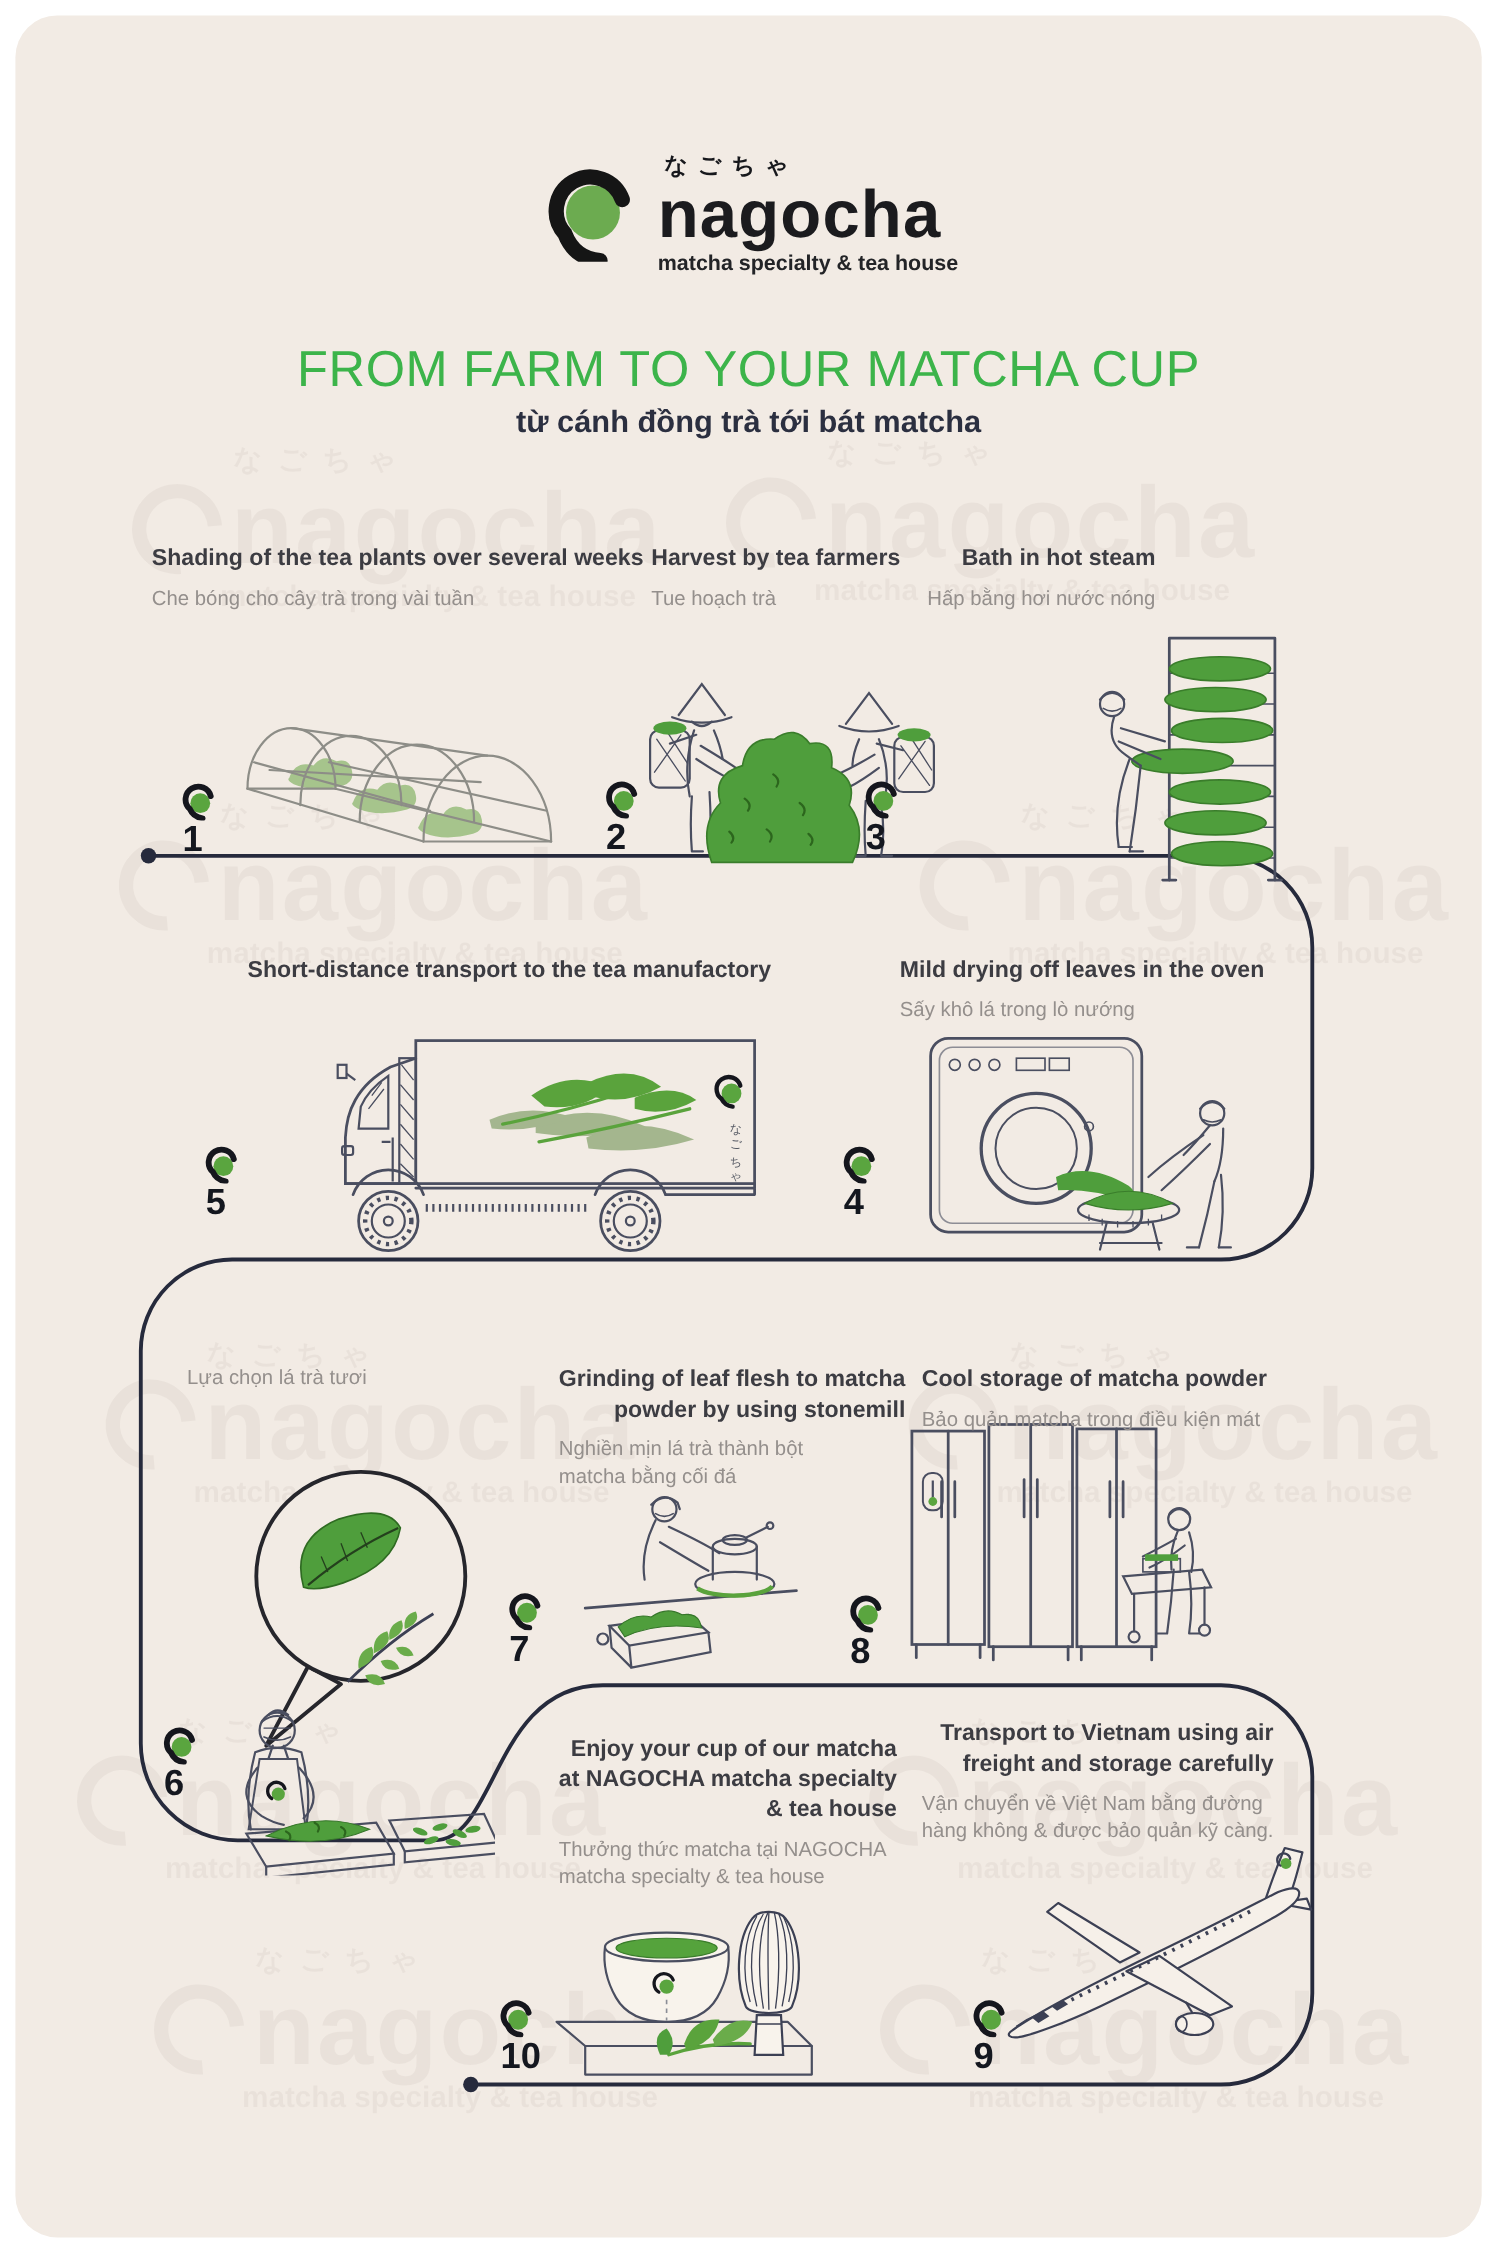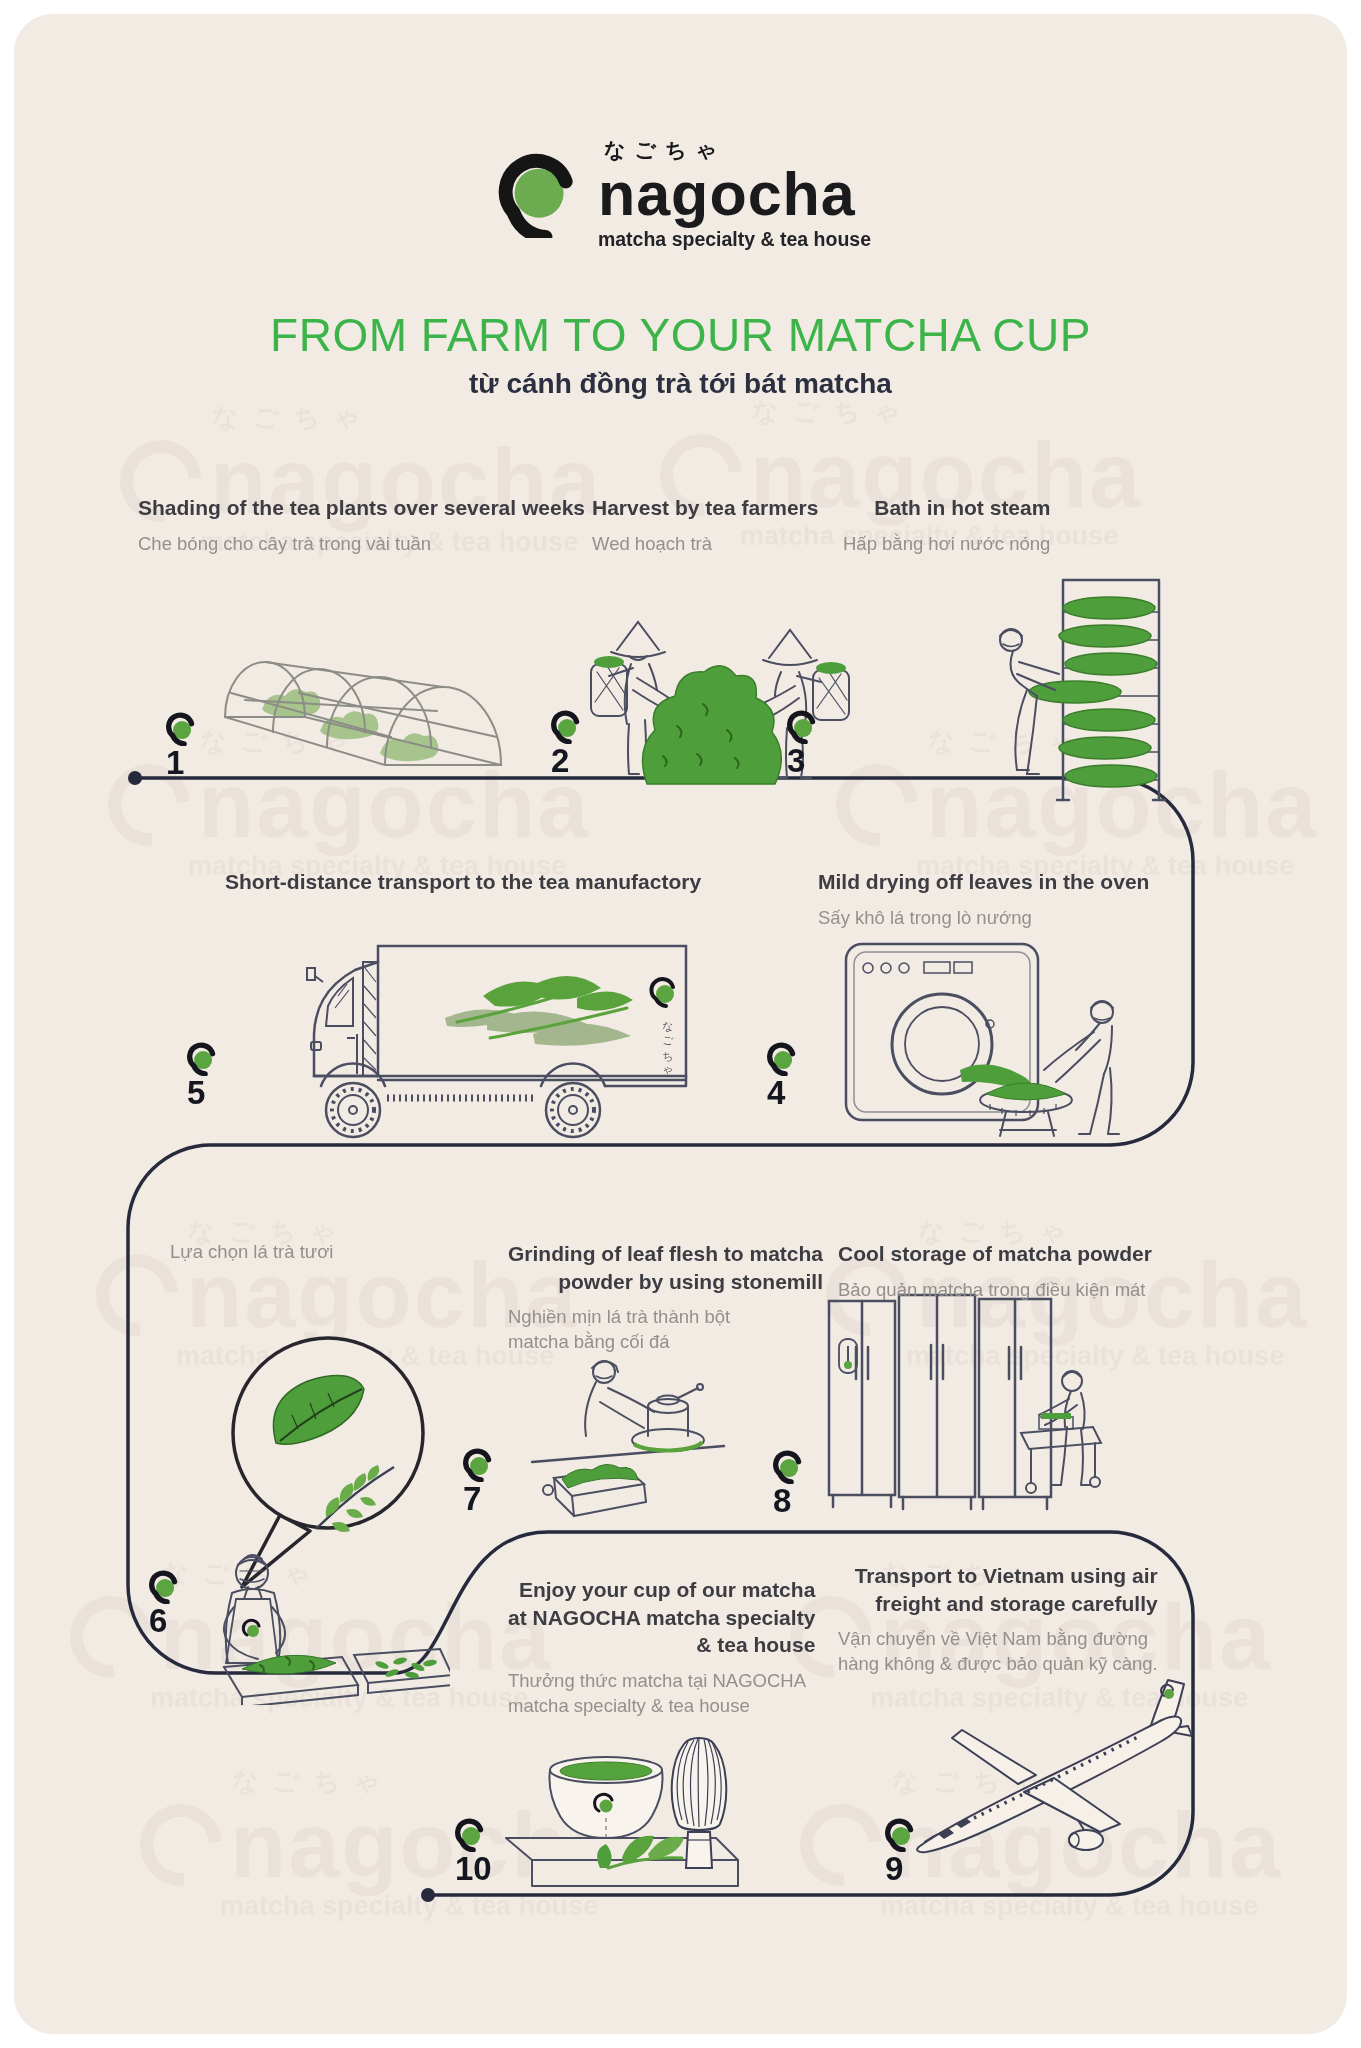--- a/index.html
+++ b/index.html
@@ -147,21 +147,21 @@
   <circle cx="135" cy="778" r="7" fill="#262a3c"></circle>
   <circle cx="428" cy="1895" r="7" fill="#262a3c"></circle>
 </svg>
 
 <div class="step" style="left:138px;top:494px">
   <h3>Shading of the tea plants over several weeks</h3>
   <p>Che bóng cho cây trà trong vài tuần</p>
 </div>
 <div class="step" style="left:592px;top:494px">
   <h3>Harvest by tea farmers</h3>
-  <p>Wed hoạch trà</p>
+  <p>Tue hoạch trà</p>
 </div>
 <div class="step" style="left:843px;top:494px">
   <h3>Bath in hot steam</h3>
   <p>Hấp bằng hơi nước nóng</p>
 </div>
 
 <div class="illus" style="left:205px;top:565px;width:300px;height:225px">
 <svg viewBox="0 0 300 225">
   <g fill="#a6c48c" stroke="none">
     <path transform="translate(58,118)" d="M0 24 q6-16 22-11 q8-11 21-4 q12-3 14 9 q2 10-8 13 q-26 7-45-1 q-7-4-4-6 z"></path>

